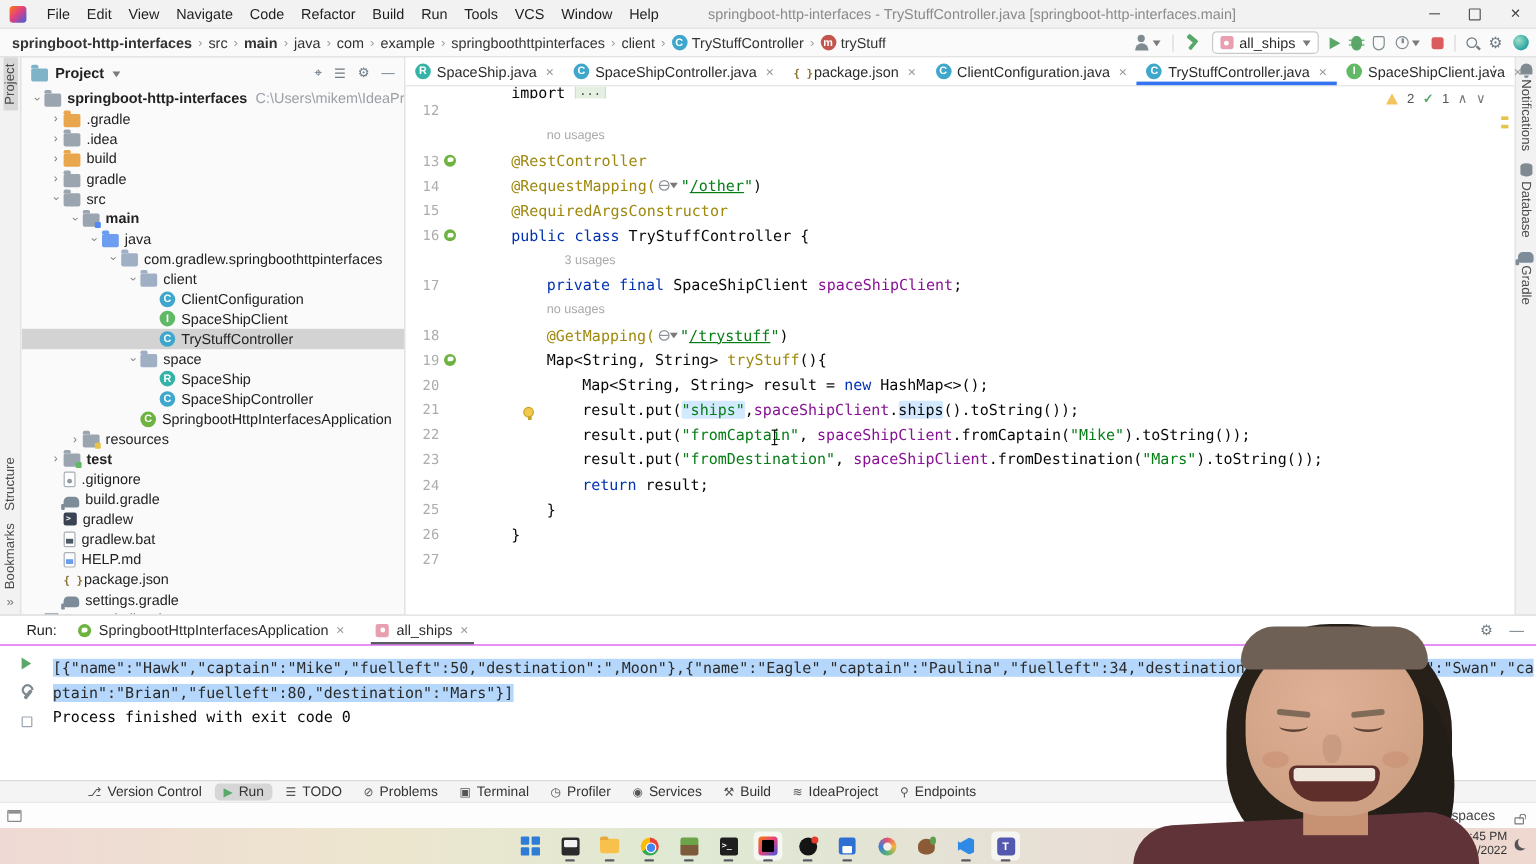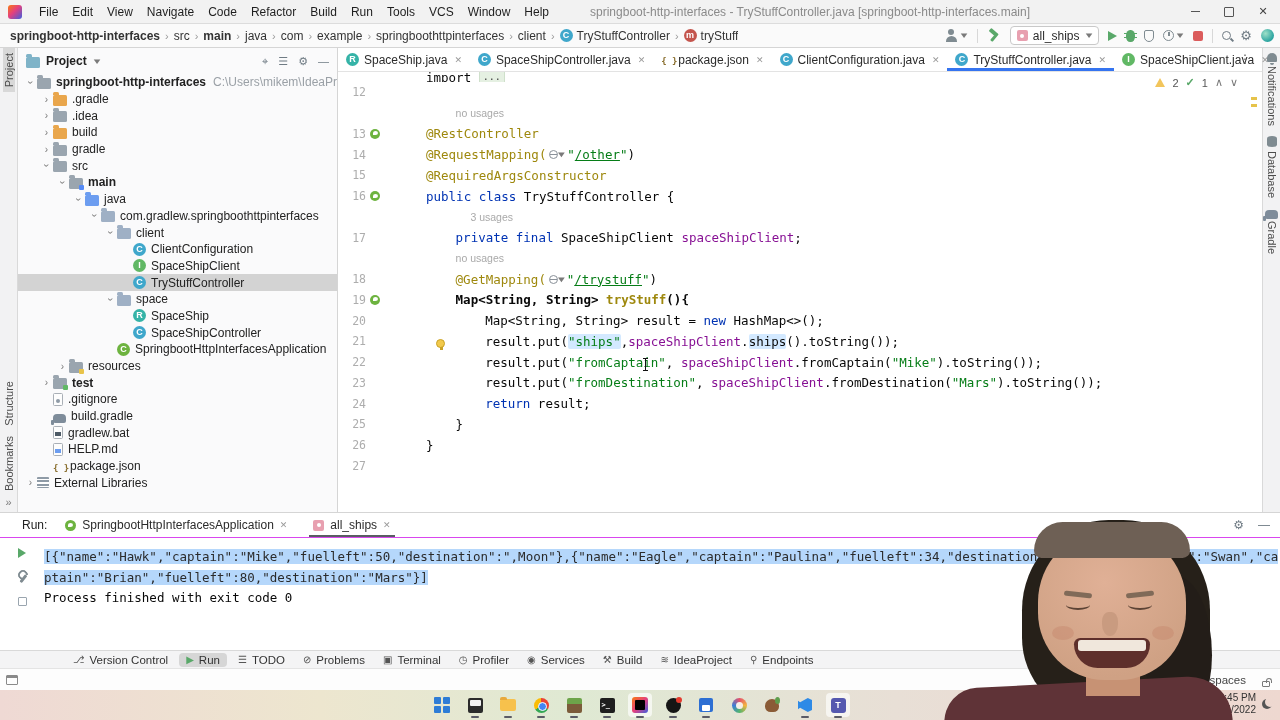--- a/index.html
+++ b/index.html
@@ -455,32 +455,42 @@
             <span class="ic i-file-git"></span>
             <span class="tlab">.gitignore</span>
           </div>
           <div class="trow" style="padding-left: 22px;">
             <span class="arrow"></span>
             <span class="ic i-file-gradle"></span>
             <span class="tlab">build.gradle</span>
           </div>
           <div class="trow" style="padding-left: 22px;">
             <span class="arrow"></span>
+            <span class="ic i-file-console"></span>
+            <span class="tlab">gradlew</span>
+          </div>
+          <div class="trow" style="padding-left: 22px;">
+            <span class="arrow"></span>
             <span class="ic i-file-bat"></span>
             <span class="tlab">gradlew.bat</span>
           </div>
           <div class="trow" style="padding-left: 22px;">
             <span class="arrow"></span>
             <span class="ic i-file-md"></span>
             <span class="tlab">HELP.md</span>
           </div>
           <div class="trow" style="padding-left: 22px;">
             <span class="arrow"></span>
             <span class="ic i-file-json"></span>
             <span class="tlab">package.json</span>
+          </div>
+          <div class="trow" style="padding-left: 22px;">
+            <span class="arrow"></span>
+            <span class="ic i-file-gradle"></span>
+            <span class="tlab">settings.gradle</span>
           </div>
           <div class="trow" style="padding-left: 6px;">
             <span class="arrow">›</span>
             <span class="ic i-lib"></span>
             <span class="tlab">External Libraries</span>
           </div>
         </div>
     </div>
 
     <div class="editor">
@@ -584,21 +594,21 @@
             <div class="crow">
               <span class="cnum">18</span>
               <span class="cg"></span>
               <div class="ccode" style="padding-left: 71.6px;"><span class="ta">@GetMapping(</span><span class="mapicon"><span class="globe"></span><span class="chev">▼</span></span><span class="ts">"</span><span class="tu">/trystuff</span><span class="ts">"</span><span class="tp">)</span></div>
             </div>
             <div class="crow">
               <span class="cnum">19</span>
               <span class="cg">
                 <span class="gspring"></span>
               </span>
-              <div class="ccode" style="padding-left: 71.6px; font-weight: bold;"><span class="tp">Map&lt;String, String&gt; </span><span class="tm">tryStuff</span><span class="tp">(){</span></div>
+              <div class="ccode" style="padding-left: 71.6px;"><span class="tp">Map&lt;String, String&gt; </span><span class="tm">tryStuff</span><span class="tp">(){</span></div>
             </div>
             <div class="crow">
               <span class="cnum">20</span>
               <span class="cg"></span>
               <div class="ccode" style="padding-left: 101.2px;"><span class="tp">Map&lt;String, String&gt; result = </span><span class="tk">new</span><span class="tp"> HashMap&lt;&gt;();</span></div>
             </div>
             <div class="crow">
               <span class="cnum">21</span>
               <span class="cg"></span>
               <div class="ccode" style="padding-left: 101.2px;"><span class="bulbwrap"><span class="ic i-bulb"></span></span><span class="tp">result.put(</span><span class="ts th">"ships"</span><span class="tp">,</span><span class="tf">spaceShipClient</span><span class="tp">.</span><span class="tp th">ships</span><span class="tp">().toString());</span></div>

